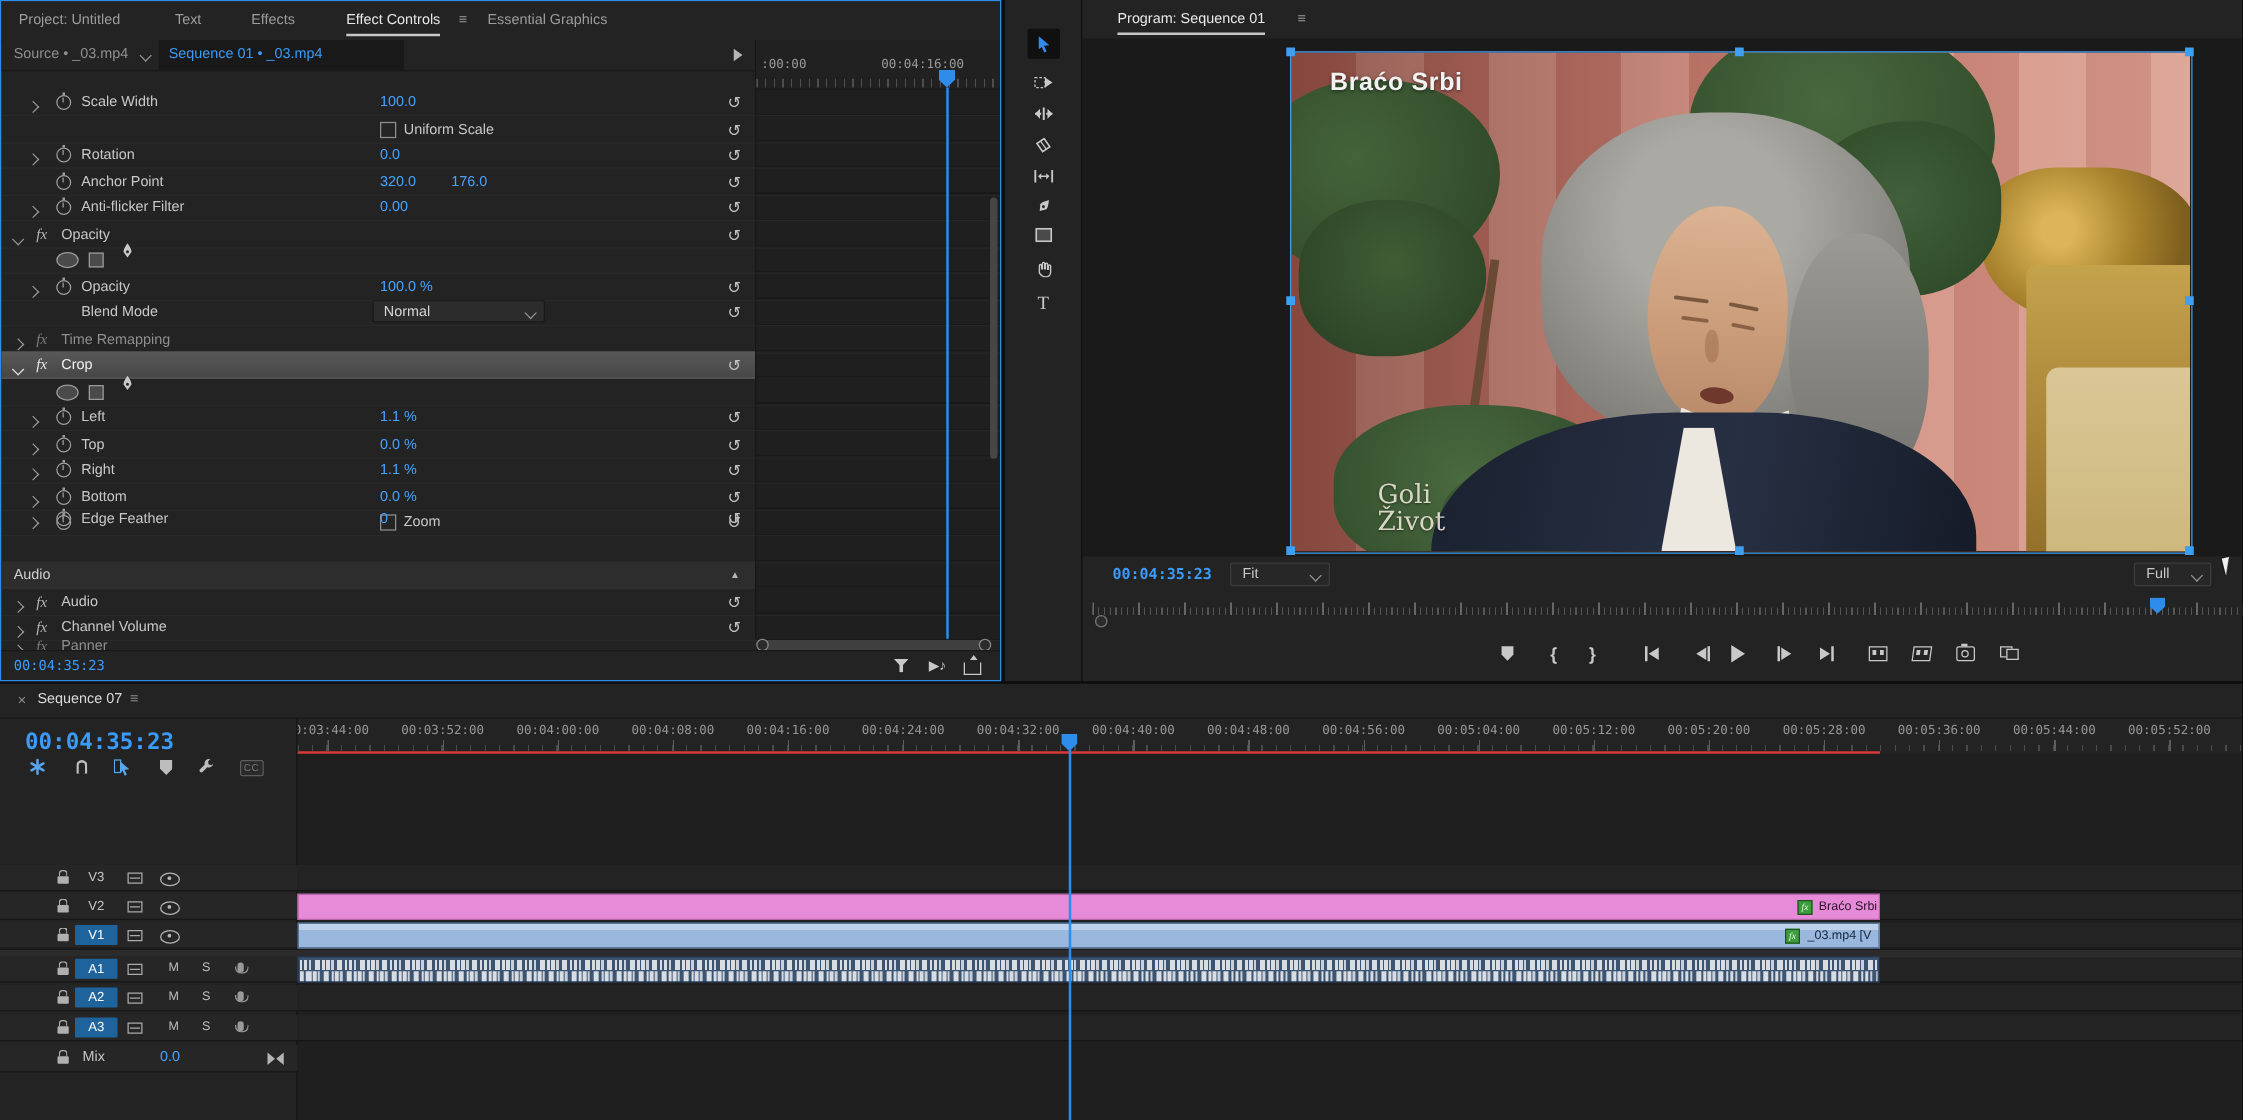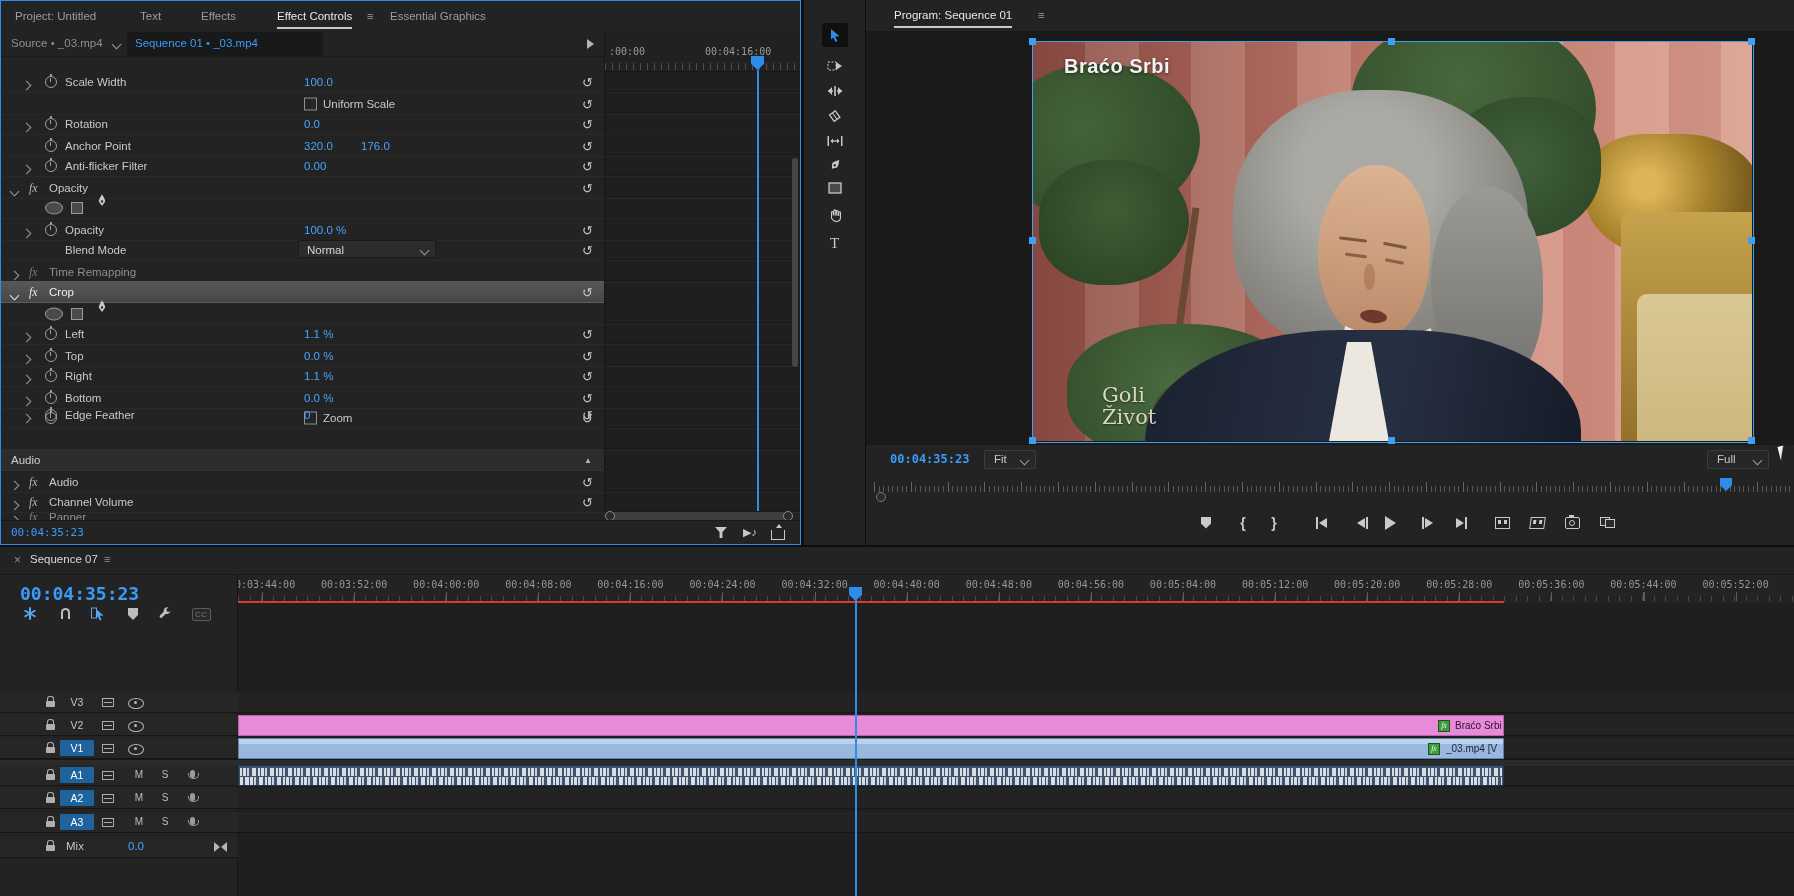--- a/index.html
+++ b/index.html
@@ -456,21 +456,21 @@
       <div class="hdl" style="left:522px;top:7px"></div>
       <div class="hdl" style="left:882px;top:7px"></div>
       <div class="hdl" style="left:163px;top:206px"></div>
       <div class="hdl" style="left:882px;top:206px"></div>
       <div class="hdl" style="left:163px;top:406px"></div>
       <div class="hdl" style="left:522px;top:406px"></div>
       <div class="hdl" style="left:882px;top:406px"></div>
     </div>
 
     <span class="a mono blue" style="left:24px;top:452px;font-size:12px;font-weight:bold">00:04:35:23</span>
-    <span class="dropsel" style="left:118px;top:450px;width:52px">
+    <span class="dropsel" style="left:118px;top:450px;width:80px">
       <span>Fit</span>
       <span class="chev d" style="position:absolute;right:7px;top:6px"></span>
     </span>
     <span class="dropsel" style="left:841px;top:450px;width:62px">
       <span>Full</span>
       <span class="chev d" style="position:absolute;right:7px;top:6px"></span>
     </span>
     <div class="cursor-arrow" style="left:913px;top:446px"></div>
 
     <div class="scrub">

